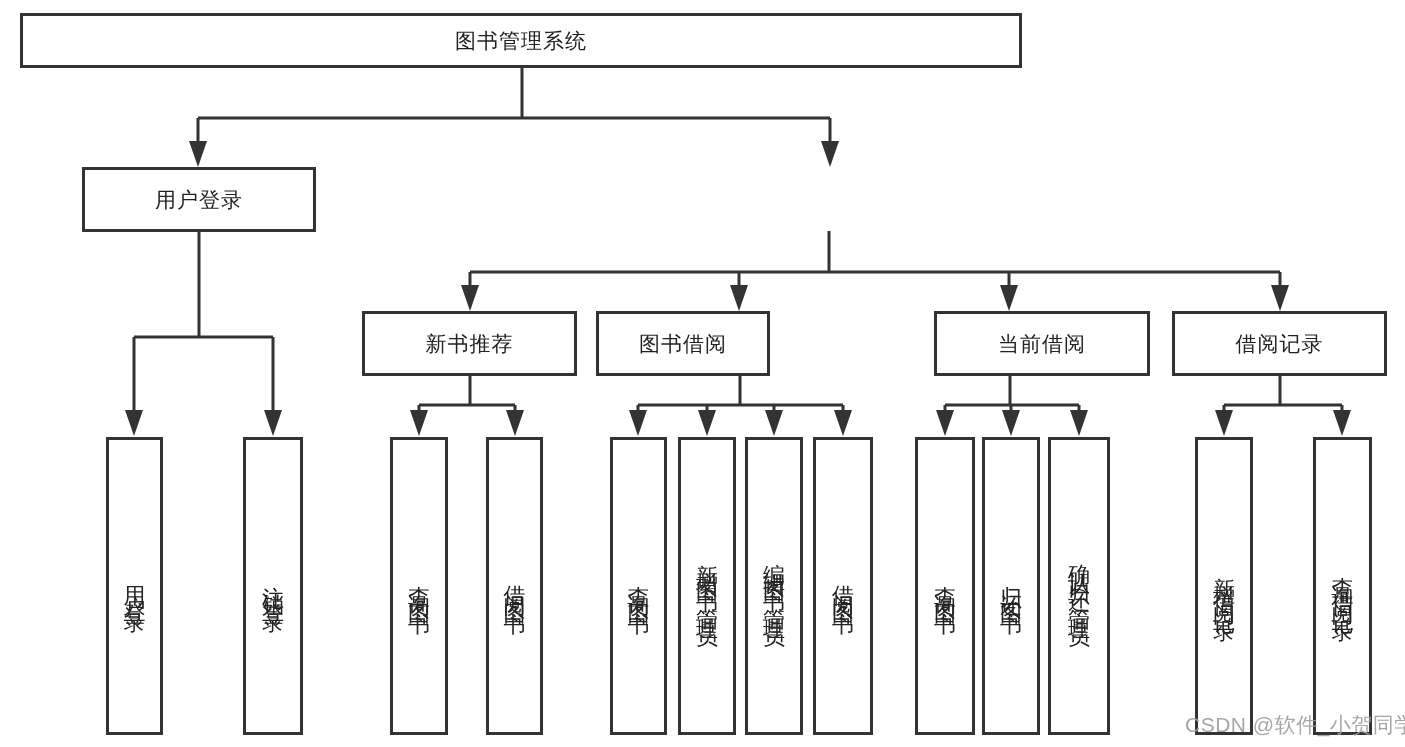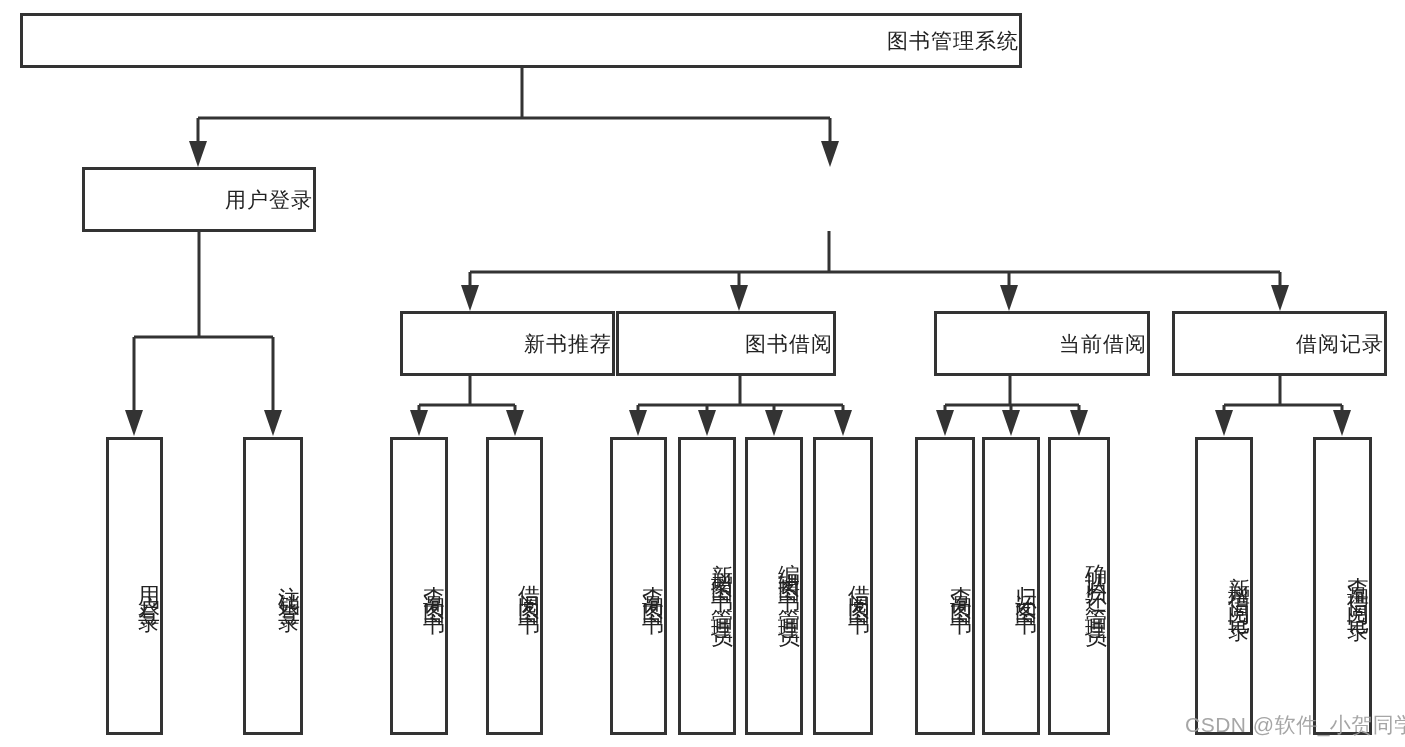--- a/index.html
+++ b/index.html
@@ -17,41 +17,41 @@
     width: 1405px; height: 747px;
     z-index: 1;
   }
   .box {
     position: absolute;
     box-sizing: border-box;
     background: #ffffff;
     border: 3px solid #333333;
     display: flex;
     align-items: center;
-    justify-content: flex-end;
+    justify-content: center;
     color: #222222;
     z-index: 2;
   }
   .hlabel { font-size: 21px; letter-spacing: 1px; white-space: nowrap; }
   .vbox {
     writing-mode: vertical-rl;
     text-orientation: mixed;
     font-size: 22px;
     letter-spacing: 9px;
     line-height: 1;
   }
   
   .n-root   { left: 20px;   top: 13px;  width: 1002px; height: 55px; }
   
   .n-login  { left: 82px;   top: 167px; width: 234px;  height: 65px; }
   .n-mgmt   { left: 711px;  top: 167px; width: 236px;  height: 66px; }
   
   .n-l3     { top: 311px; height: 65px; }
-  .n-newrec { left: 362px;  width: 215px; margin-left: 38px; }
-  .n-borrow { left: 616px;  width: 220px; }
+  .n-newrec { left: 362px;  width: 215px; }
+  .n-borrow { left: 596px;  width: 174px; }
   .n-current{ left: 934px;  width: 216px; }
   .n-records{ left: 1172px; width: 215px; }
   
   .n-l4     { top: 437px; height: 298px; }
   .v1  { left: 106px;  width: 57px; }
   .v2  { left: 243px;  width: 60px; }
   .v3  { left: 390px;  width: 58px; }
   .v4  { left: 486px;  width: 57px; }
   .v5  { left: 610px;  width: 57px; }
   .v6  { left: 678px;  width: 58px; }

